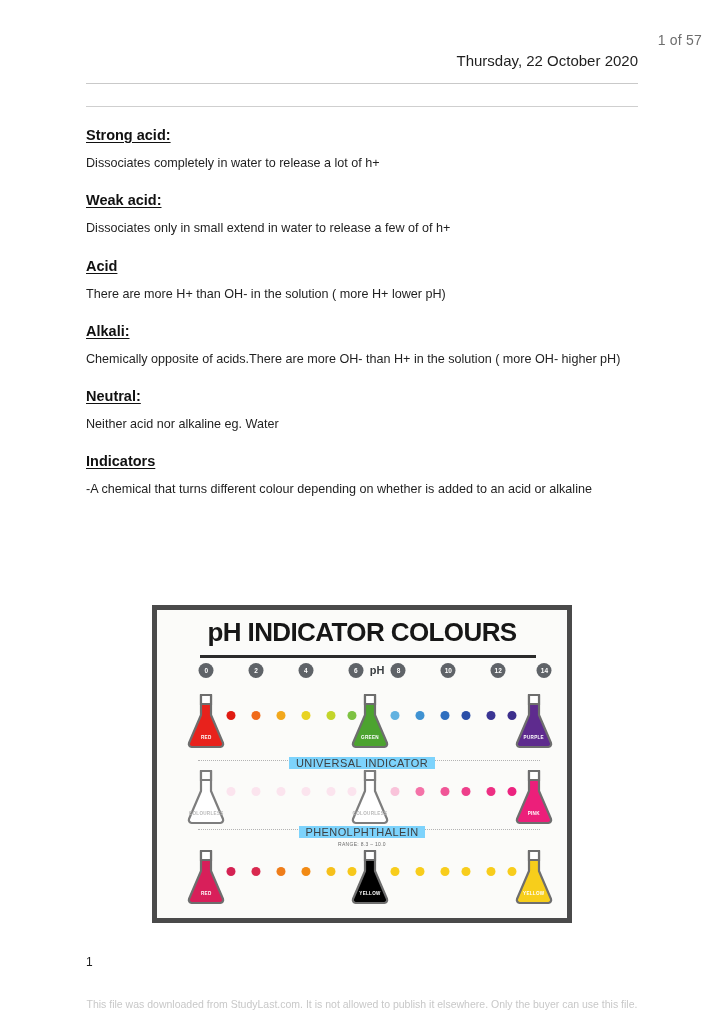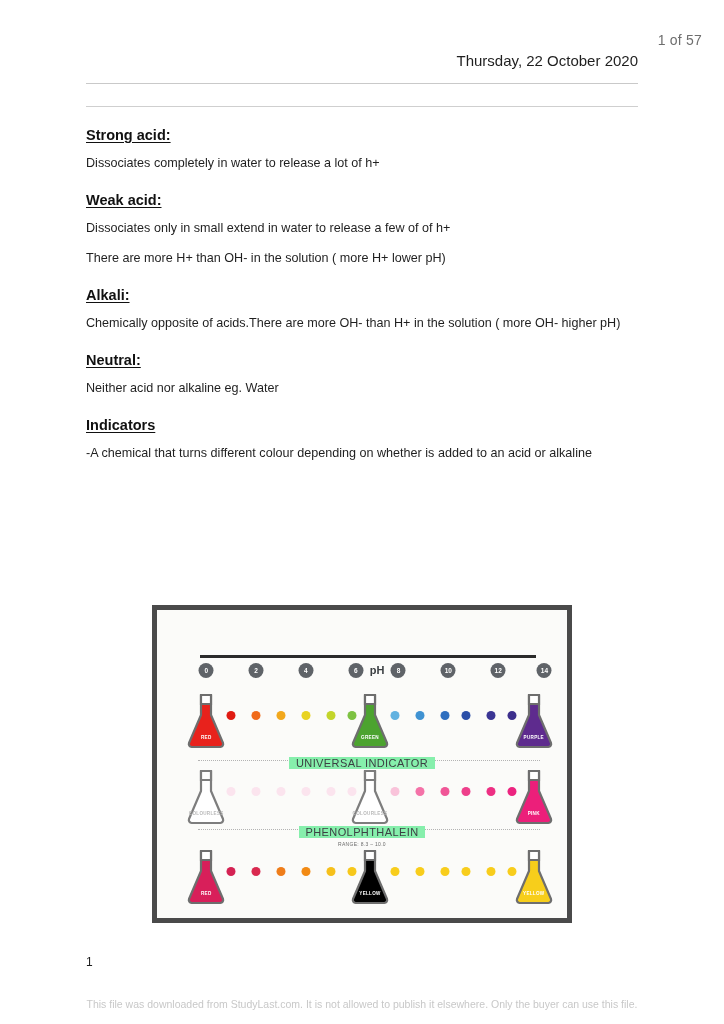--- a/index.html
+++ b/index.html
@@ -189,21 +189,21 @@
 
   .row-caption {
     position: absolute;
     left: 0;
     right: 0;
     bottom: -2px;
     text-align: center;
   }
   .cap-name {
     display: inline-block;
-    background: #86efac;
+    background: #7dd3fc;
     padding: 0 7px;
     font-size: 11px;
     letter-spacing: .4px;
     color: #3c4043;
     position: relative;
     z-index: 2;
   }
   .cap-range {
     display: block;
     font-size: 5px;
@@ -252,40 +252,42 @@
   <div>
     <div>
       <div class="sec-head">Strong acid:</div>
       <div class="sec-body">Dissociates completely in water to release a lot of h+</div>
     </div>
     <div>
       <div class="sec-head">Weak acid:</div>
       <div class="sec-body">Dissociates only in small extend in water to release a few of of h+</div>
     </div>
     <div>
+      <div class="sec-head">Acid</div>
       <div class="sec-body">There are more H+ than OH- in the solution ( more H+ lower pH)</div>
     </div>
     <div>
       <div class="sec-head">Alkali:</div>
       <div class="sec-body">Chemically opposite of acids.There are more OH- than H+ in the solution ( more OH- higher  pH)</div>
     </div>
     <div>
       <div class="sec-head">Neutral:</div>
       <div class="sec-body">Neither acid nor alkaline eg. Water</div>
     </div>
     <div>
       <div class="sec-head">Indicators</div>
       <div class="sec-body">-A chemical that turns different colour depending on whether is added to an acid or alkaline</div>
     </div>
   </div>
 </div>
 
 <div class="figure-wrap">
   <div class="frame"></div>
   <div class="frame-inner"></div>
+  <div class="info-title">pH INDICATOR COLOURS</div>
   <div class="title-rule"></div>
   <div class="ph-scale" id="ph-scale">
       <div class="ph-chip" style="left: 4%;">0</div>
       <div class="ph-chip" style="left: 18%;">2</div>
       <div class="ph-chip" style="left: 32%;">4</div>
       <div class="ph-chip" style="left: 46%;">6</div>
       <div class="ph-chip" style="left: 58%;">8</div>
       <div class="ph-chip" style="left: 72%;">10</div>
       <div class="ph-chip" style="left: 86%;">12</div>
       <div class="ph-chip" style="left: 99%;">14</div>

